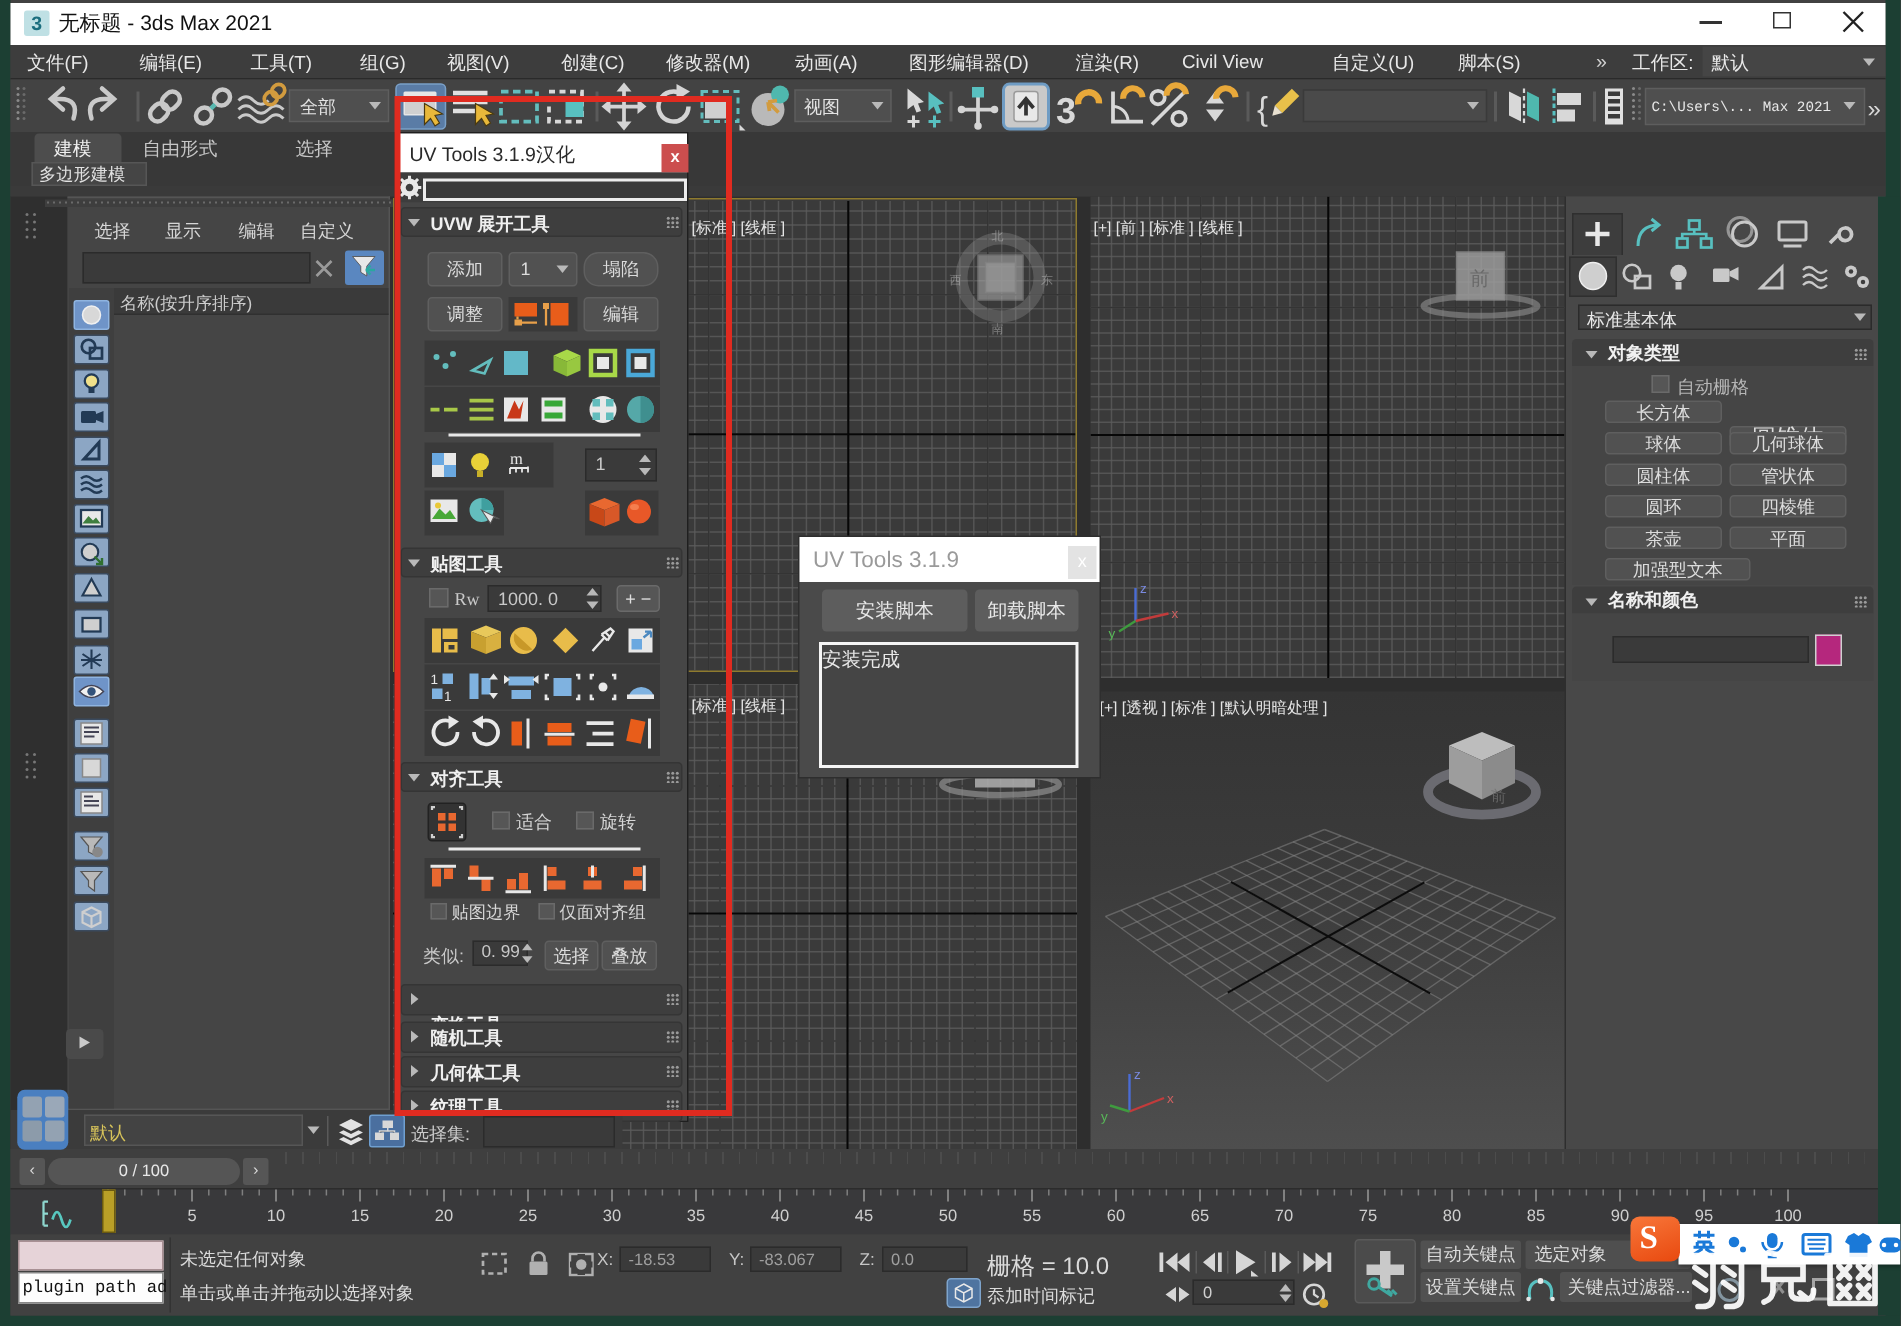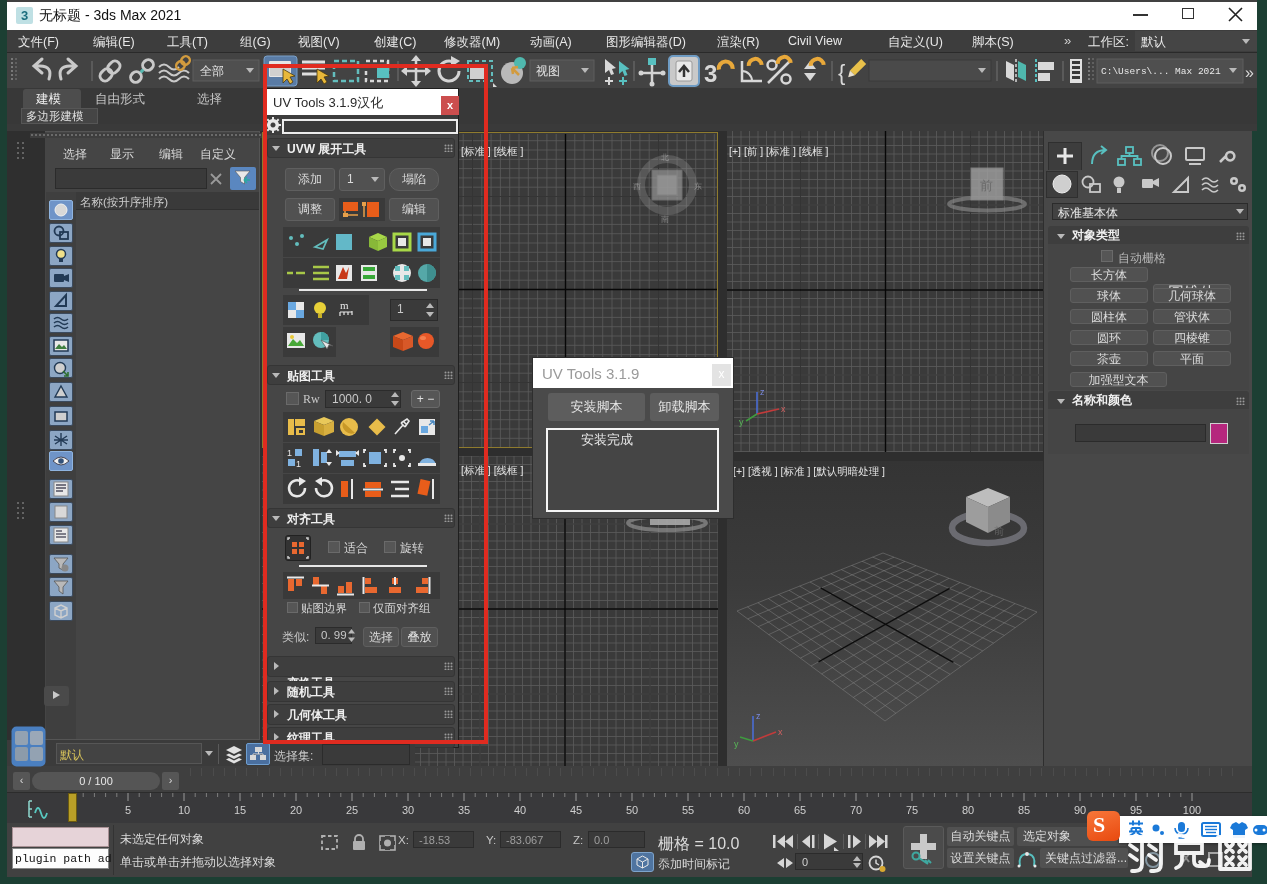--- a/index.html
+++ b/index.html
@@ -1460,13 +1460,13 @@
       </g>
     </svg>
 <div class="abs" style="left:263px;top:64px;width:225px;height:680px;border:4px solid #e02b20;z-index:40;"></div>
 <div class="abs" style="left:533px;top:358px;width:200px;height:160px;background:#4a4a4a;z-index:50;box-shadow:0 0 0 1px #2e2e2e;"></div>
 <div class="abs" style="left:533px;top:358px;width:200px;height:30px;background:#ffffff;z-index:50;"></div>
 <div class="abs t" style="left:542px;top:365px;font-size:15px;color:#9a9a9a;z-index:51;">UV Tools 3.1.9</div>
 <div class="abs" style="left:712px;top:364px;width:19px;height:22px;background:#e3e3e3;color:#ffffff;font-size:12px;text-align:center;line-height:21px;z-index:51;">x</div>
 <div class="abs" style="left:548px;top:393px;width:97px;height:28px;background:#5d5d5d;border-radius:3px;color:#e8e8e8;font-size:13px;text-align:center;line-height:28px;z-index:51;">安装脚本</div>
 <div class="abs" style="left:650px;top:393px;width:69px;height:28px;background:#5d5d5d;border-radius:3px;color:#e8e8e8;font-size:13px;text-align:center;line-height:28px;z-index:51;">卸载脚本</div>
 <div class="abs" style="left:546px;top:428px;width:173px;height:84px;background:#454545;border:2px solid #f5f5f5;z-index:51;"></div>
-<div class="abs t" style="left:581px;top:431px;font-size:13px;color:#e8e8e8;z-index:52;text-align:center;">安装完成</div>
+<div class="abs t" style="left:548px;top:431px;font-size:13px;color:#e8e8e8;z-index:52;text-align:center;">安装完成</div>
 </div>
 </body></html>

